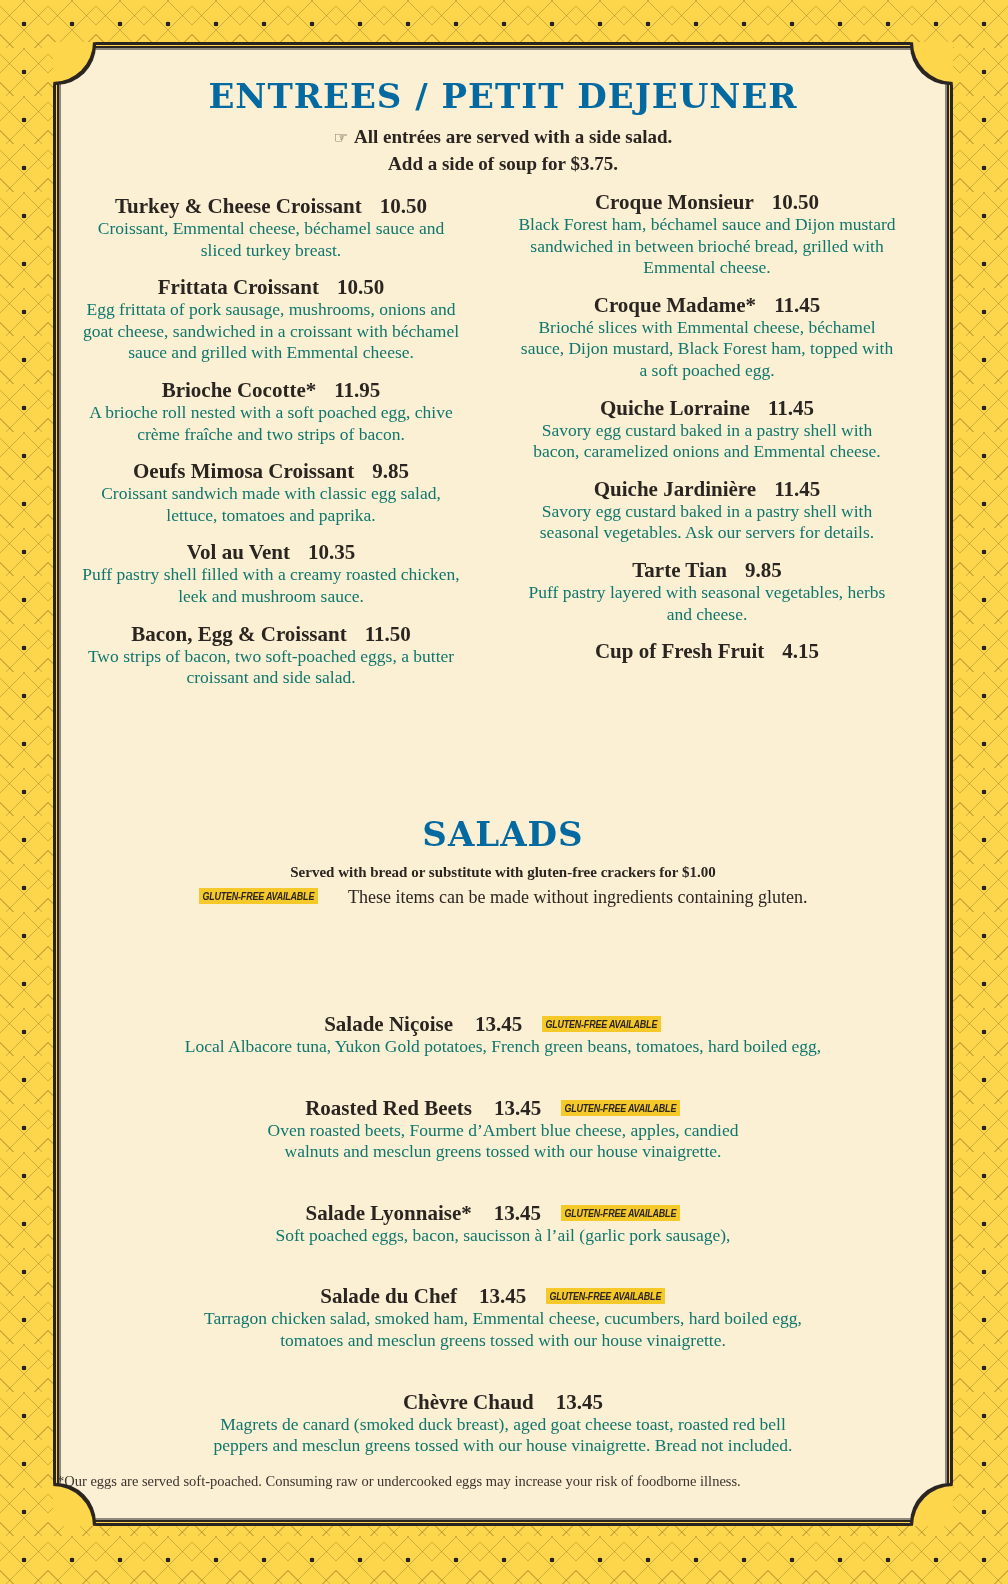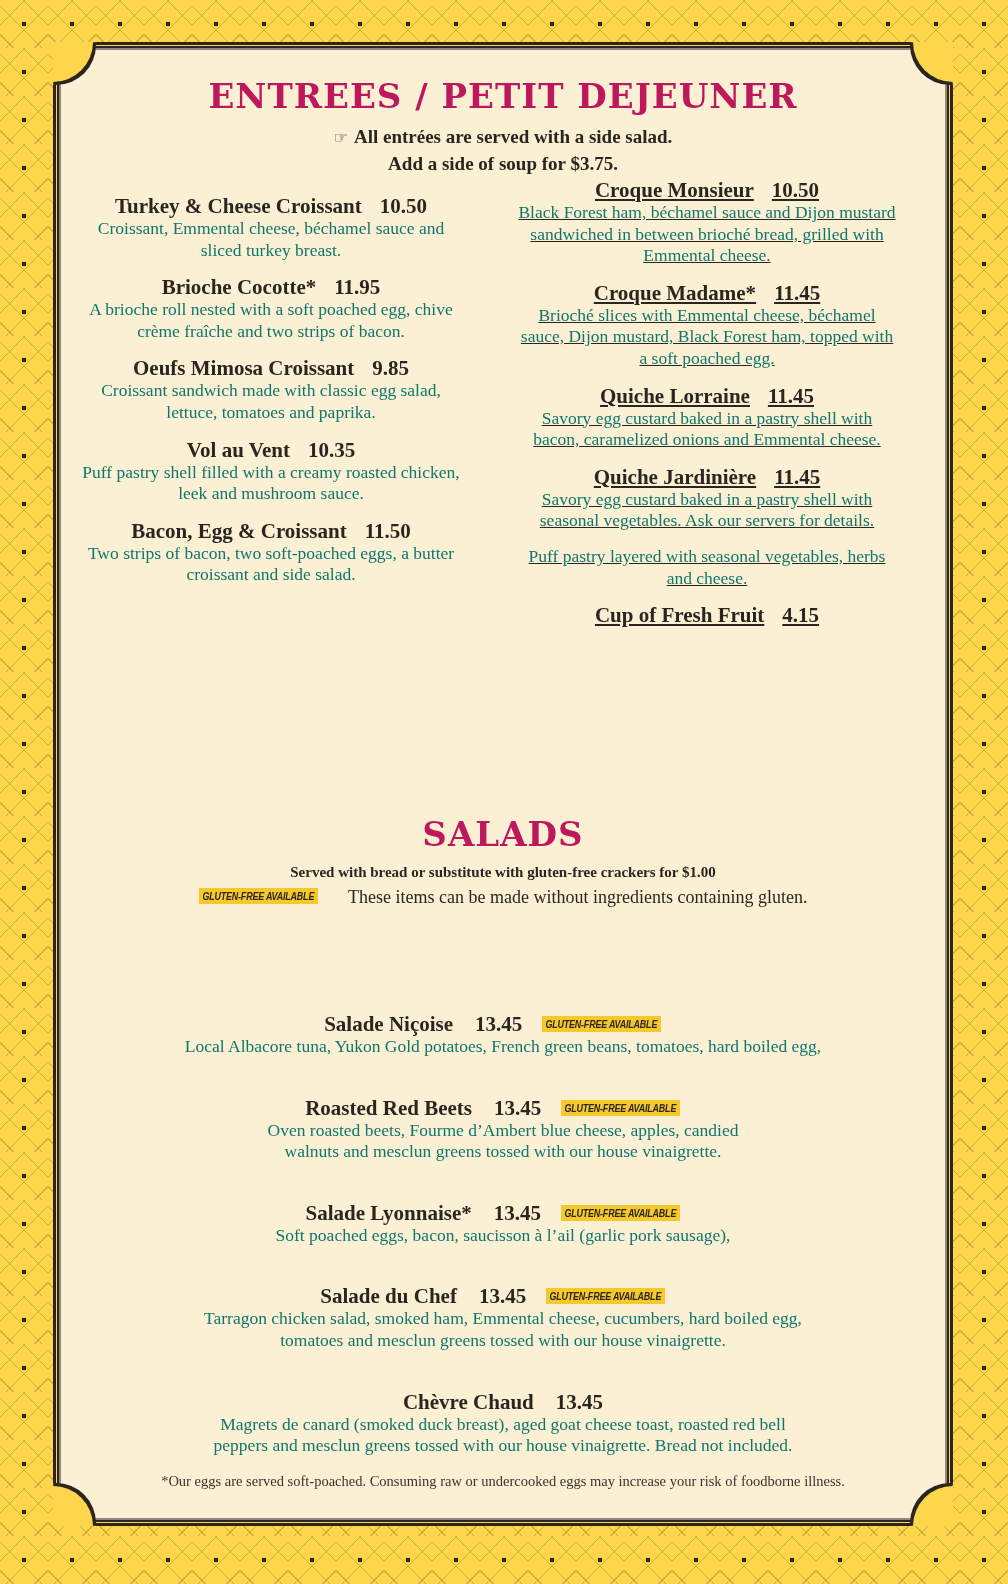--- a/index.html
+++ b/index.html
@@ -37,52 +37,52 @@
   .corner.tr { left: 913px; top: 42px; border-bottom-left-radius: 40px; box-shadow: -3px 3px 0 #2b2522; }
   .corner.bl { left: 53px; top: 1486px; border-top-right-radius: 40px; box-shadow: 3px -3px 0 #2b2522; }
   .corner.br { left: 913px; top: 1486px; border-top-left-radius: 40px; box-shadow: -3px -3px 0 #2b2522; }
   .corner::after { display: none; }
 
   .content { position: absolute; left: 57px; top: 46px; width: 892px; height: 1476px; z-index: 3; }
 
   .section-title {
     position: absolute; left: 0; width: 100%; text-align: center;
     font-family: "DejaVu Serif", serif; font-weight: bold;
-    font-size: 34px; letter-spacing: 1px; color: #be185d;
+    font-size: 34px; letter-spacing: 1px; color: #0369a1;
     text-transform: uppercase;
   }
   .subnote {
     position: absolute; left: 0; width: 100%; text-align: center;
     font-weight: bold; font-size: 19px; line-height: 26px;
   }
   .hand { font-weight: normal; font-size: 16px; margin-right: 6px; }
 
   .col { position: absolute; width: 380px; text-align: center; }
   .col.left { left: 24px; top: 148px; }
-  .col.right { left: 460px; top: 132px; text-decoration: underline; }
+  .col.right { left: 460px; top: 144px; }
   .item { margin-bottom: 14px; }
   .item-head { font-weight: bold; font-size: 21px; line-height: 24px; }
   .item-head .price { margin-left: 18px; }
   .item-desc { font-size: 17.5px; line-height: 21.6px; color: #0f766e; }
 
   .salad-intro { position: absolute; left: 0; width: 100%; text-align: center; }
   .salad-intro .bold { font-weight: bold; font-size: 15px; }
   .gf-line { font-size: 18px; margin-top: 6px; }
   .gf-badge {
     display: inline-block; background: #f6c92a; color: #2b2522;
     font-family: "Liberation Sans", sans-serif; font-weight: bold; font-style: italic;
     font-size: 10.5px; letter-spacing: -0.2px; padding: 2px 4px; line-height: 12px;
     vertical-align: 3px; margin-right: 10px; transform: scaleX(0.85); transform-origin: left center;
   }
   .salads { position: absolute; left: 40px; width: 812px; top: 928px; text-align: center; }
   .salad { margin-bottom: 17px; }
   .salad .item-head { font-size: 21px; margin-top: 38px; }
   .salad .gf-badge { margin-left: 20px; margin-right: 0; }
   .footnote {
-    position: absolute; left: 0; width: 100%; top: 1427px; text-align: center;
+    position: absolute; left: 0; width: 100%; top: 1427px; 
     font-size: 14.5px; color: #3a3330;
   }
 </style>
 </head>
 <body>
 
 <div class="frame-outer"></div>
 <div class="frame-inner"></div>
 <div class="corner tl"></div>
 <div class="corner tr"></div>
@@ -95,20 +95,24 @@
 
   <div class="subnote" style="top:78px;text-align:center;">
     <span class="hand">☞</span><span>All entrées are served with a side salad.</span><br>
     <span>Add a side of soup for $3.75.</span>
   </div>
 
   <div class="col left">
     <div class="item">
       <div class="item-head"><span>Turkey &amp; Cheese Croissant</span><span class="price">10.50</span></div>
       <div class="item-desc">Croissant, Emmental cheese, béchamel sauce and sliced turkey breast.</div>
+    </div>
+    <div class="item">
+      <div class="item-head"><span>Frittata Croissant</span><span class="price">10.50</span></div>
+      <div class="item-desc">Egg frittata of pork sausage, mushrooms, onions and goat cheese, sandwiched in a croissant with béchamel sauce and grilled with Emmental cheese.</div>
     </div>
     <div class="item">
       <div class="item-head"><span>Brioche Cocotte*</span><span class="price">11.95</span></div>
       <div class="item-desc">A brioche roll nested with a soft poached egg, chive crème fraîche and two strips of bacon.</div>
     </div>
     <div class="item">
       <div class="item-head"><span>Oeufs Mimosa Croissant</span><span class="price">9.85</span></div>
       <div class="item-desc">Croissant sandwich made with classic egg salad, lettuce, tomatoes and paprika.</div>
     </div>
     <div class="item">
@@ -132,20 +136,21 @@
     </div>
     <div class="item">
       <div class="item-head"><span>Quiche Lorraine</span><span class="price">11.45</span></div>
       <div class="item-desc">Savory egg custard baked in a pastry shell with bacon, caramelized onions and Emmental cheese.</div>
     </div>
     <div class="item">
       <div class="item-head"><span>Quiche Jardinière</span><span class="price">11.45</span></div>
       <div class="item-desc">Savory egg custard baked in a pastry shell with seasonal vegetables. Ask our servers for details.</div>
     </div>
     <div class="item">
+      <div class="item-head"><span>Tarte Tian</span><span class="price">9.85</span></div>
       <div class="item-desc">Puff pastry layered with seasonal vegetables, herbs and cheese.</div>
     </div>
     <div class="item">
       <div class="item-head"><span>Cup of Fresh Fruit</span><span class="price">4.15</span></div>
     </div>
   </div>
 
   <div class="section-title" style="top:768px;">Salads</div>
 
   <div class="salad-intro" style="top:818px;">

